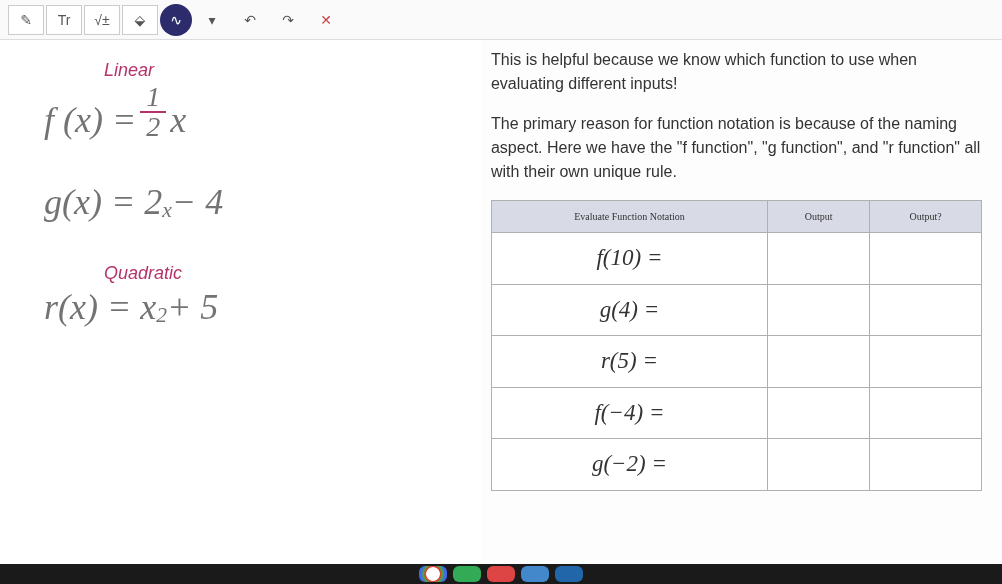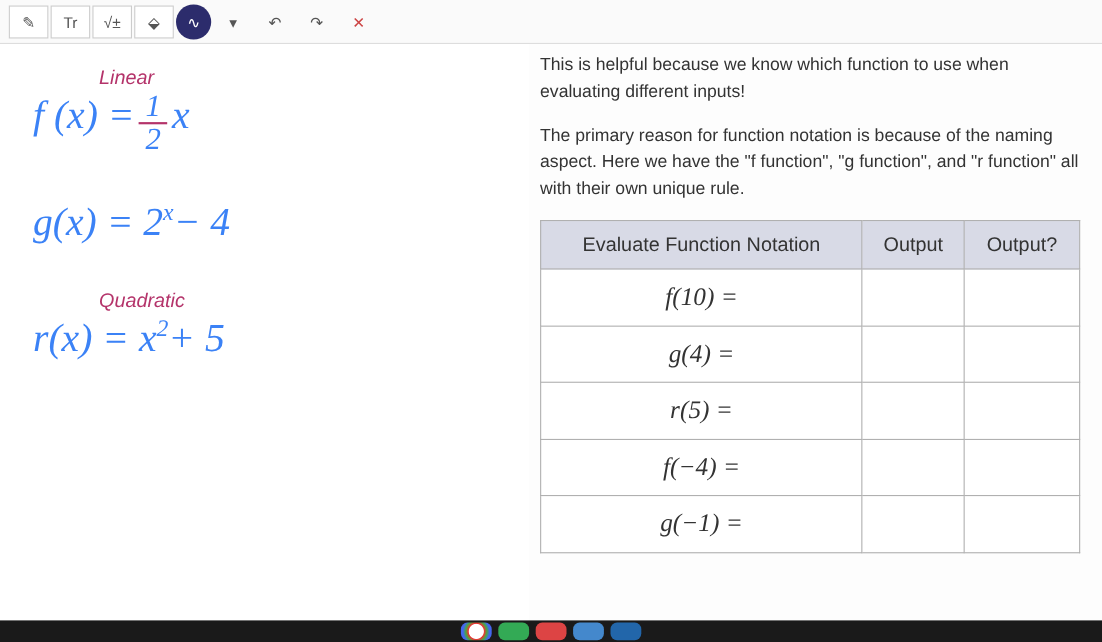--- a/index.html
+++ b/index.html
@@ -40,47 +40,47 @@
       height: 32px;
       border: none;
     }
     .tool-btn.nob { border: none; background: transparent; }
     .content {
       display: flex;
       height: calc(100% - 40px);
     }
     .left-panel {
       width: 48%;
-      padding: 20px 30px;
+      padding: 20px 44px;
       background: #fff;
     }
     .right-panel {
       width: 52%;
       padding: 8px 20px 0 10px;
       font-size: 16px;
       color: #333;
       line-height: 1.5;
     }
     .func-block {
       margin-bottom: 40px;
     }
     .func-label {
       color: #b4336a;
       font-style: italic;
       font-size: 18px;
       margin-left: 60px;
       margin-bottom: 2px;
     }
     .func-eq {
-      color: #3b82f6;
+      color: #737373;
       font-family: 'Times New Roman', serif;
       font-style: italic;
       font-size: 36px;
       display: flex;
-      align-items: flex-start;
+      align-items: flex-end;
     }
     .frac {
       display: inline-flex;
       flex-direction: column;
       align-items: center;
       font-size: 28px;
       margin: 0 4px;
       vertical-align: middle;
     }
     .frac .num { border-bottom: 2px solid #b4336a; padding: 0 6px; line-height: 1; }
@@ -90,21 +90,22 @@
     table.eval {
       border-collapse: collapse;
       width: 100%;
       margin-top: 8px;
       background: #fff;
     }
     table.eval th, table.eval td {
       border: 1px solid #b0b0b0;
       padding: 8px 10px;
       text-align: center;
-      font-size: 18px;
+      font-size: 10px;
+      font-family: Liberation Serif, serif;
     }
     table.eval th {
       background: #d8dae6;
       font-weight: normal;
       color: #333;
     }
     table.eval td.fn {
       font-family: 'Times New Roman', serif;
       font-style: italic;
       font-size: 23px;
@@ -208,21 +209,21 @@
             <td class="fn">r(5) =</td>
             <td></td>
             <td></td>
           </tr>
         <tr>
             <td class="fn">f(−4) =</td>
             <td></td>
             <td></td>
           </tr>
         <tr>
-            <td class="fn">g(−1) =</td>
+            <td class="fn">g(−2) =</td>
             <td></td>
             <td></td>
           </tr>
       </tbody>
     </table>
   </div>
 </div>
 
 <div class="taskbar">
   <div class="task-icon t1"></div>

